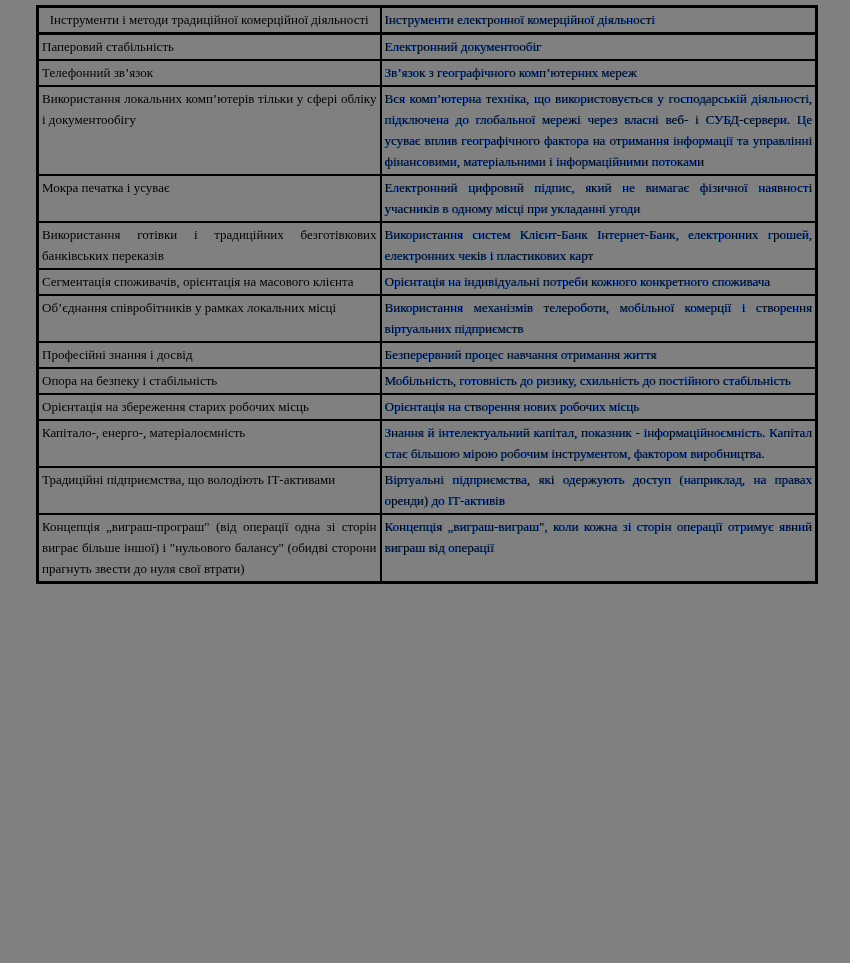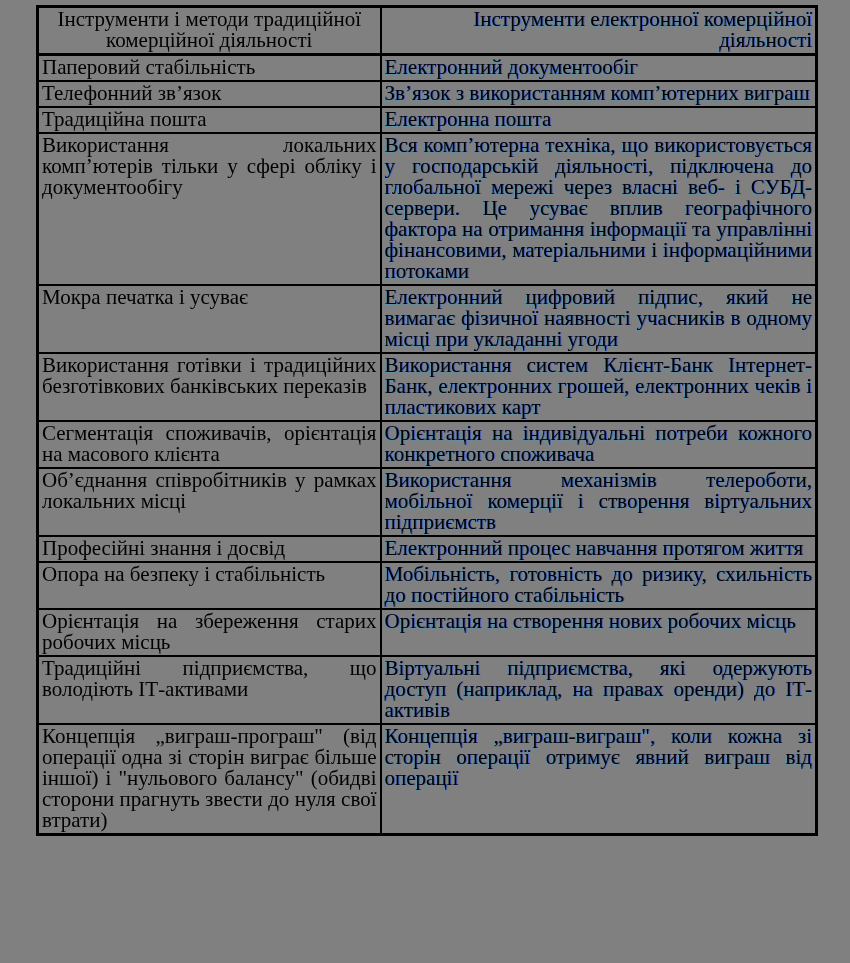--- a/index.html
+++ b/index.html
@@ -20,40 +20,40 @@
     margin: 5px 0 0 36px;
     border: 3px solid #000;
     background: transparent;
   }
   col.col1 { width: 343px; }
   col.col2 { width: 436px; }
   th, td {
     border: 2px solid #000;
     vertical-align: top;
     padding: 1px 3px 2px 3px;
-    font-size: 21px;
+    font-size: 13px;
     line-height: 21px;
     font-weight: normal;
     color: #000;
     margin-top: 41px;
   }
   thead th {
     text-align: center;
     border-bottom: 3px solid #000;
     line-height: 21px;
   }
   td.c1 {
     text-align: justify;
   }
   td.c2, th.c2 {
     text-align: justify;
     
     text-shadow: 1px 0 0 rgba(40, 60, 230, 0.55), -1px 1px 0 rgba(0, 190, 255, 0.28);
   }
-  thead th.c2 { text-align: right; }
+  thead th.c2 { text-align: left; }
 </style>
 </head>
 <body>
 
 <table class="cmp">
   <colgroup>
     <col class="col1">
     <col class="col2">
   </colgroup>
   <thead>
@@ -62,25 +62,21 @@
       <th class="c2">Інструменти електронної комерційної діяльності</th>
     </tr>
   </thead>
   <tbody>
       <tr>
         <td class="c1">Паперовий стабільність</td>
         <td class="c2">Електронний документообіг</td>
       </tr>
       <tr>
         <td class="c1">Телефонний зв’язок</td>
-        <td class="c2">Зв’язок з використанням комп’ютерних виграш</td>
-      </tr>
-      <tr>
-        <td class="c1">Традиційна пошта</td>
-        <td class="c2">Електронна пошта</td>
+        <td class="c2">Зв’язок з географічного комп’ютерних мереж</td>
       </tr>
       <tr>
         <td class="c1">Використання локальних комп’ютерів тільки у сфері обліку і документообігу</td>
         <td class="c2">Вся комп’ютерна техніка, що використовується у господарській діяльності, підключена до глобальної мережі через власні веб- і СУБД-сервери. Це усуває вплив географічного фактора на отримання інформації та управлінні фінансовими, матеріальними і інформаційними потоками</td>
       </tr>
       <tr>
         <td class="c1">Мокра печатка і усуває</td>
         <td class="c2">Електронний цифровий підпис, який не вимагає фізичної наявності учасників в одному місці при укладанні угоди</td>
       </tr>
       <tr>
@@ -90,29 +86,33 @@
       <tr>
         <td class="c1">Сегментація споживачів, орієнтація на масового клієнта</td>
         <td class="c2">Орієнтація на індивідуальні потреби кожного конкретного споживача</td>
       </tr>
       <tr>
         <td class="c1">Об’єднання співробітників у рамках локальних місці</td>
         <td class="c2">Використання механізмів телероботи, мобільної комерції і створення віртуальних підприємств</td>
       </tr>
       <tr>
         <td class="c1">Професійні знання і досвід</td>
-        <td class="c2">Електронний процес навчання протягом життя</td>
+        <td class="c2">Безперервний процес навчання отримання життя</td>
       </tr>
       <tr>
         <td class="c1">Опора на безпеку і стабільність</td>
         <td class="c2">Мобільність, готовність до ризику, схильність до постійного стабільність</td>
       </tr>
       <tr>
         <td class="c1">Орієнтація на збереження старих робочих місць</td>
         <td class="c2">Орієнтація на створення нових робочих місць</td>
+      </tr>
+      <tr>
+        <td class="c1">Капітало-, енерго-, матеріалоємність</td>
+        <td class="c2">Знання й інтелектуальний капітал, показник - інформаційноємність. Капітал стає більшою мірою робочим інструментом, фактором виробництва.</td>
       </tr>
       <tr>
         <td class="c1">Традиційні підприємства, що володіють ІТ-активами</td>
         <td class="c2">Віртуальні підприємства, які одержують доступ (наприклад, на правах оренди) до ІТ-активів</td>
       </tr>
       <tr>
         <td class="c1">Концепція „виграш-програш" (від операції одна зі сторін виграє більше іншої) і "нульового балансу" (обидві сторони прагнуть звести до нуля свої втрати)</td>
         <td class="c2">Концепція „виграш-виграш", коли кожна зі сторін операції отримує явний виграш від операції</td>
       </tr>
     </tbody>

